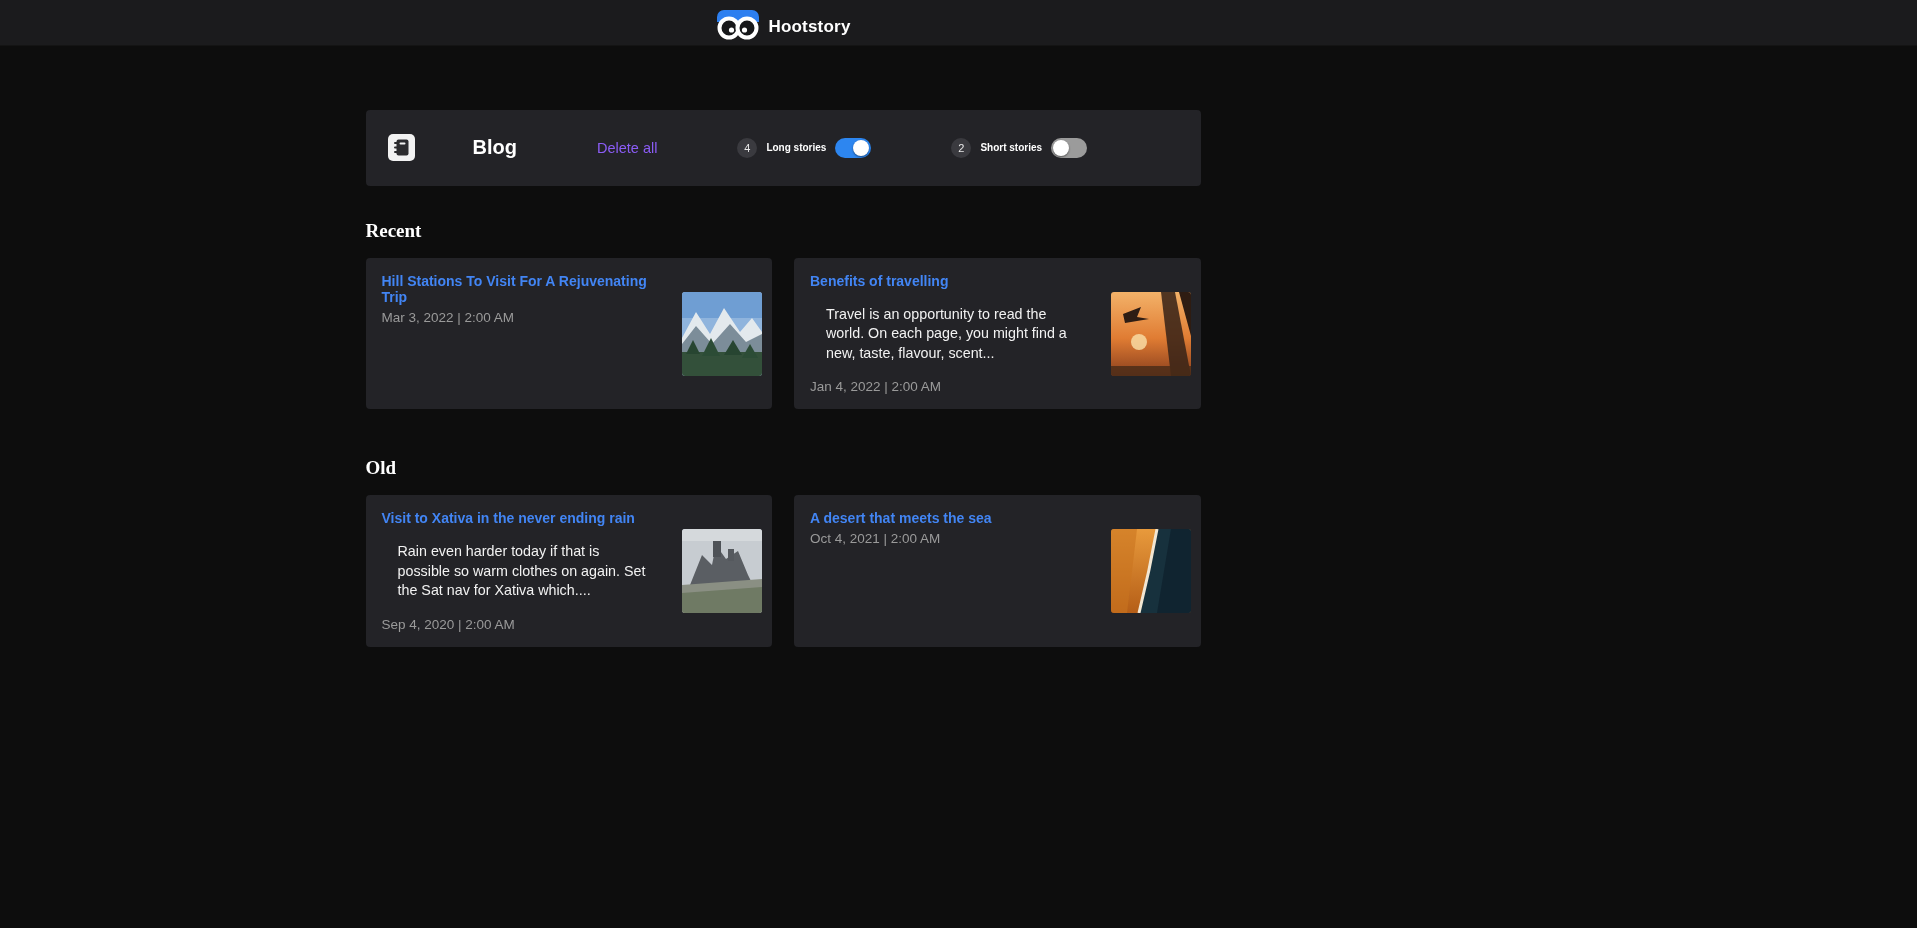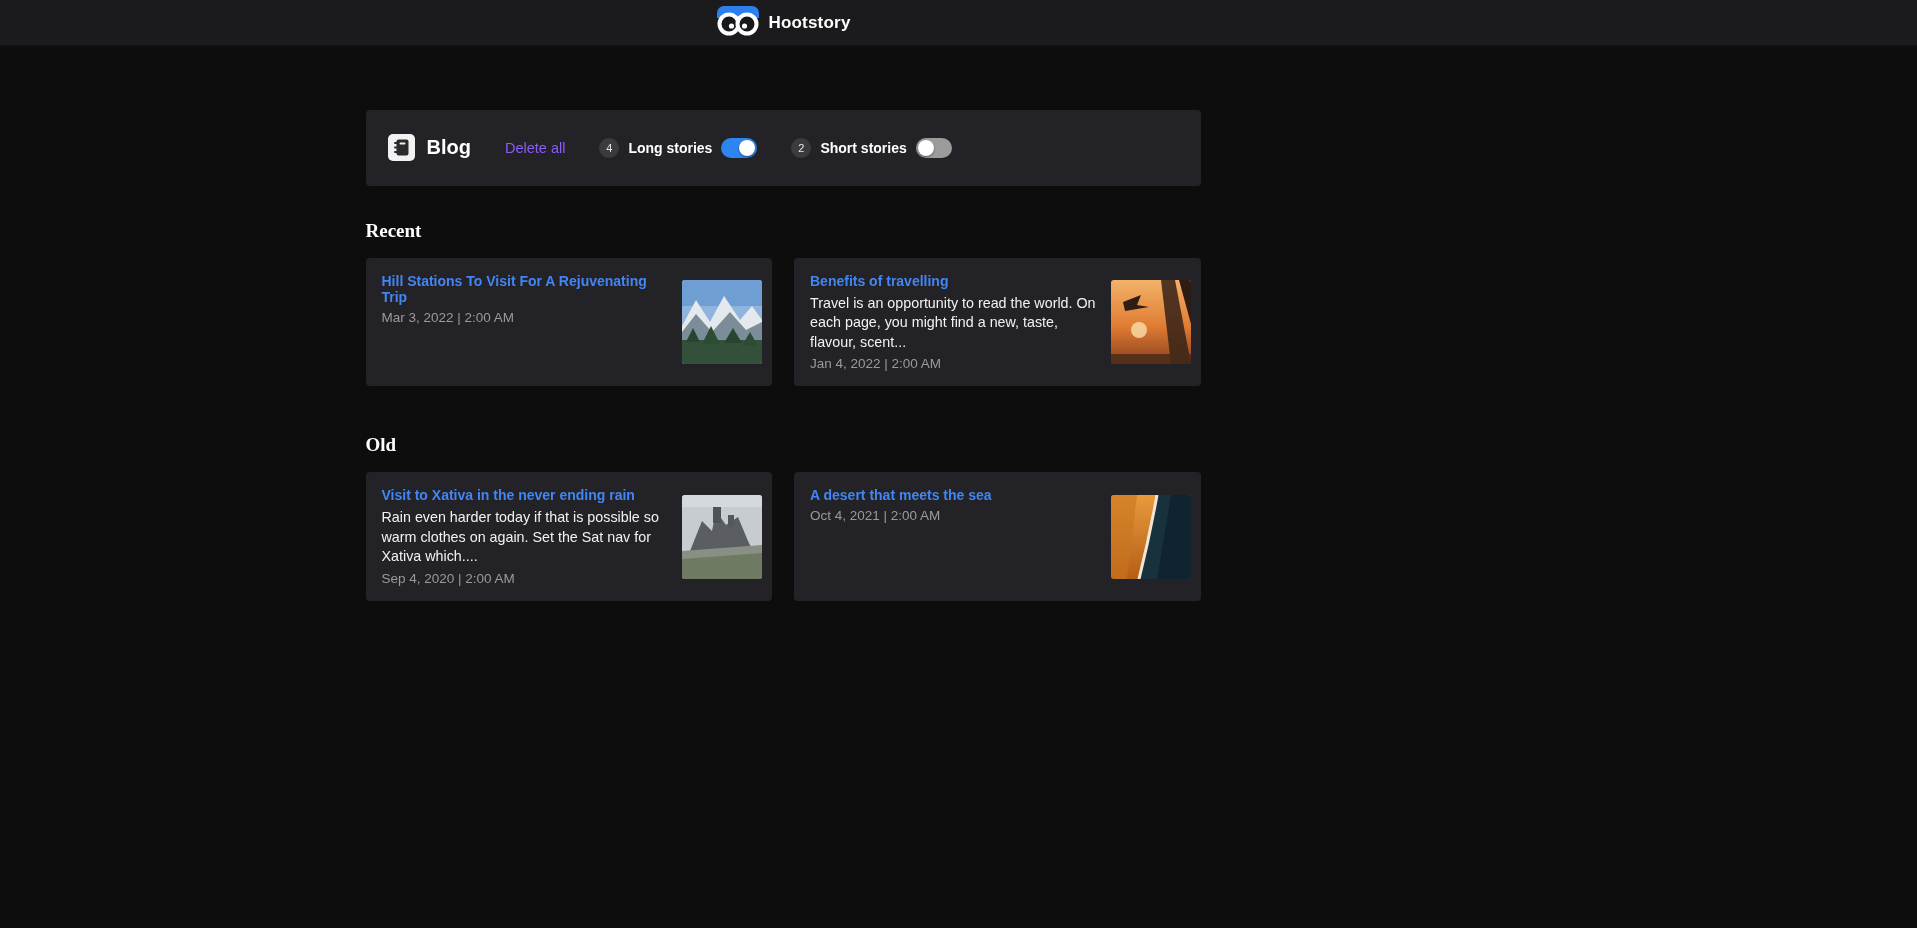--- a/index.html
+++ b/index.html
@@ -16,21 +16,21 @@
   
   .navbar {
     height: 46px;
     background: #1b1b1d;
     border-bottom: 1px solid #141414;
   }
   .navbar-inner {
     width: 1566px;
     height: 100%;
     display: flex;
-    align-items: center;
+    align-items: flex-end;
     justify-content: center;
   }
   .brand {
     display: flex;
     align-items: center;
     gap: 7px;
     cursor: pointer;
   }
   .brand-name { font-size: 17px; font-weight: 700; letter-spacing: .2px; }
 
@@ -38,40 +38,41 @@
   .content-zone { width: 1566px; }
   .container { width: 835px; margin: 0 auto; padding-top: 64px; padding-bottom: 60px; }
 
   
   .toolbar {
     background: #232327;
     border-radius: 4px;
     padding: 13px 22px;
     display: flex;
     align-items: center;
+    gap: 46px;
   }
   .toolbar-icon { margin-right: 12px; display: flex; }
   .toolbar-title { font-size: 20px; font-weight: 700; }
   .delete-all {
     color: #8b5cf6;
     font-size: 14.5px;
     margin-left: 34px;
     text-decoration: none;
     cursor: pointer;
   }
   .filter { display: flex; align-items: center; margin-left: 34px; gap: 9px; }
   .badge {
     width: 20px; height: 20px;
     border-radius: 50%;
     background: #3a3a3f;
     color: #e8e8e8;
     font-size: 11px;
     display: flex; align-items: center; justify-content: center;
   }
-  .filter-label { font-size: 14px; font-weight: 700; }
+  .filter-label { font-size: 10px; font-weight: 700; }
   .toggle {
     width: 36px; height: 20px;
     border-radius: 10px;
     background: #9b9b9b;
     position: relative;
     cursor: pointer;
     flex-shrink: 0;
   }
   .toggle-knob {
     position: absolute; top: 2px; left: 2px;
@@ -99,21 +100,21 @@
   .card-body { flex: 1; min-width: 0; }
   .card-title {
     color: #4285f4;
     font-weight: 700;
     font-size: 14px;
     text-decoration: none;
     display: block;
     margin-bottom: 5px;
     cursor: pointer;
   }
-  .card-excerpt { margin: 0; font-size: 14.3px; line-height: 19.5px; color: #f2f2f2; }
+  .card-excerpt { margin: 16px; font-size: 14.3px; line-height: 19.5px; color: #f2f2f2; }
   .card-date { color: #9a9a9a; font-size: 13.5px; margin-top: 4px; }
   .card-thumb {
     width: 80px; height: 84px;
     flex-shrink: 0;
     border-radius: 3px;
     overflow: hidden;
     align-self: center;
     cursor: pointer;
   }
   .card-thumb svg { display: block; width: 100%; height: 100%; }

